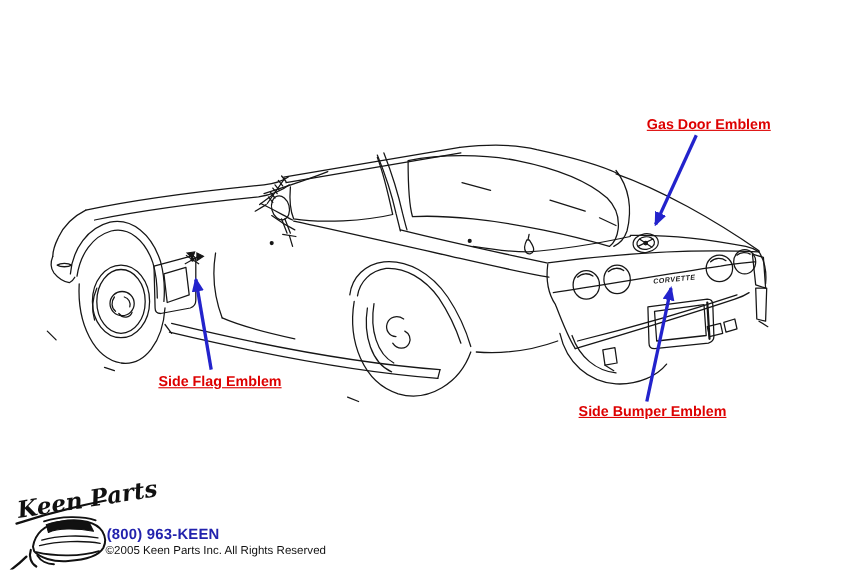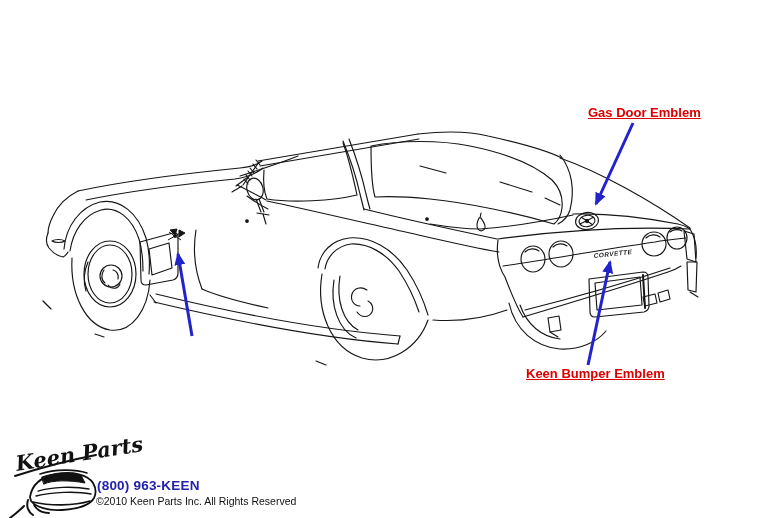--- a/index.html
+++ b/index.html
@@ -210,20 +210,23 @@
         <path d="M34,505 C37,510 43,513 49,513" stroke-width="1.8"></path>
         <path d="M28,500 C26,506 28,512 33,515" stroke-width="2"></path>
         <path d="M24,506 C19,511 14,515 10,518" stroke-width="2"></path>
       </g>
     </g>
   </svg>
 
   <div class="callout" id="callout-gas-door">
     <span>Gas Door Emblem</span>
   </div>
+  <div class="callout" id="callout-side-flag">
+    <span>Side Flag Emblem</span>
+  </div>
   <div class="callout" id="callout-rear-bumper">
-    <span>Keen Bumper Emblem</span>
+    <span>Side Bumper Emblem</span>
   </div>
 
   <div class="phone">(800) 963-KEEN</div>
-  <div class="copyright">©2010 Keen Parts Inc. All Rights Reserved</div>
+  <div class="copyright">©2005 Keen Parts Inc. All Rights Reserved</div>
 
 </div>
 
 </body></html>

